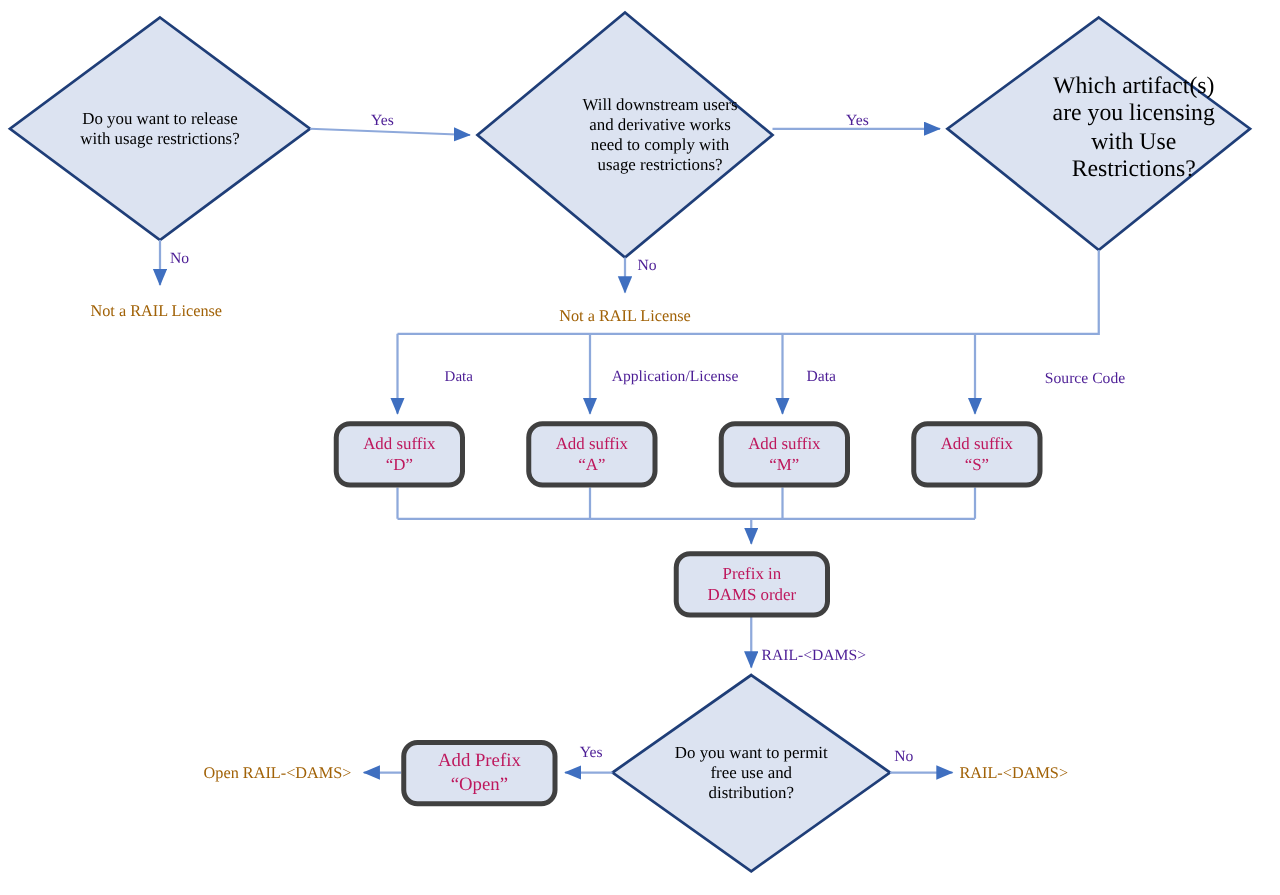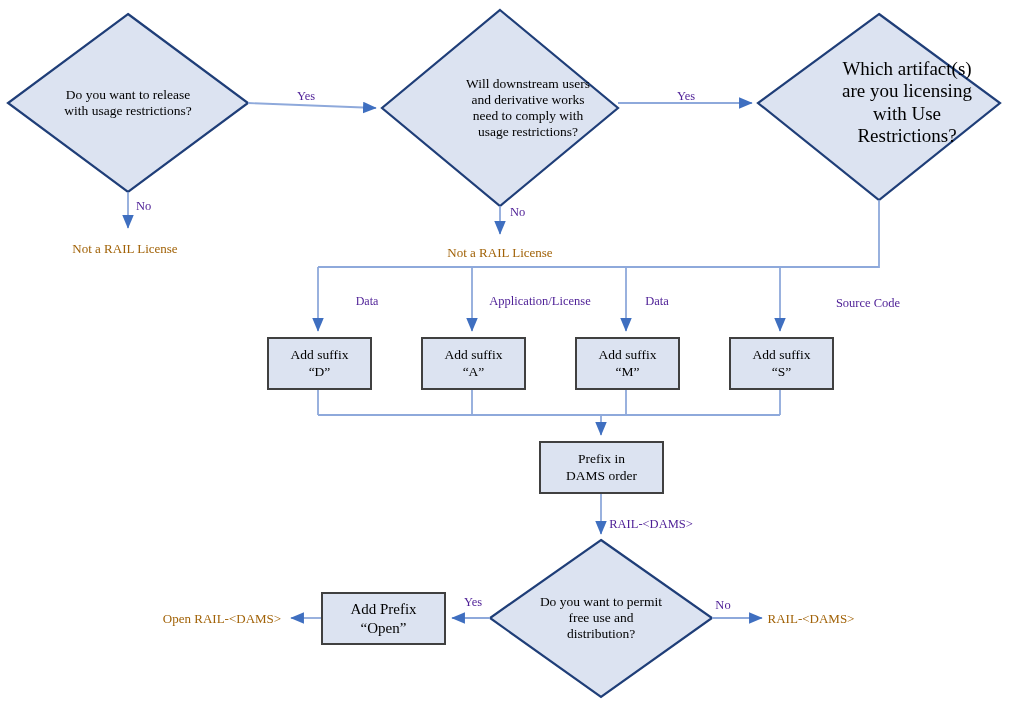--- a/index.html
+++ b/index.html
@@ -34,28 +34,28 @@
     align-items: center;
     justify-content: center;
     text-align: center;
     color: #000;
     line-height: 1.18;
     pointer-events: none;
   }
   .proc-box {
     position: absolute;
     background: #dce3f1;
-    border: 2px solid #404040;
-    border-radius: 0;
+    border: 4px solid #404040;
+    border-radius: 13px;
     display: flex;
     align-items: center;
     justify-content: center;
     text-align: center;
     line-height: 1.22;
-    color: #000000;
+    color: #be185d;
     box-sizing: border-box;
   }
   .edge-label {
     position: absolute;
     color: #4c1d95;
     white-space: nowrap;
     line-height: 1;
   }
   .terminal-text {
     position: absolute;

